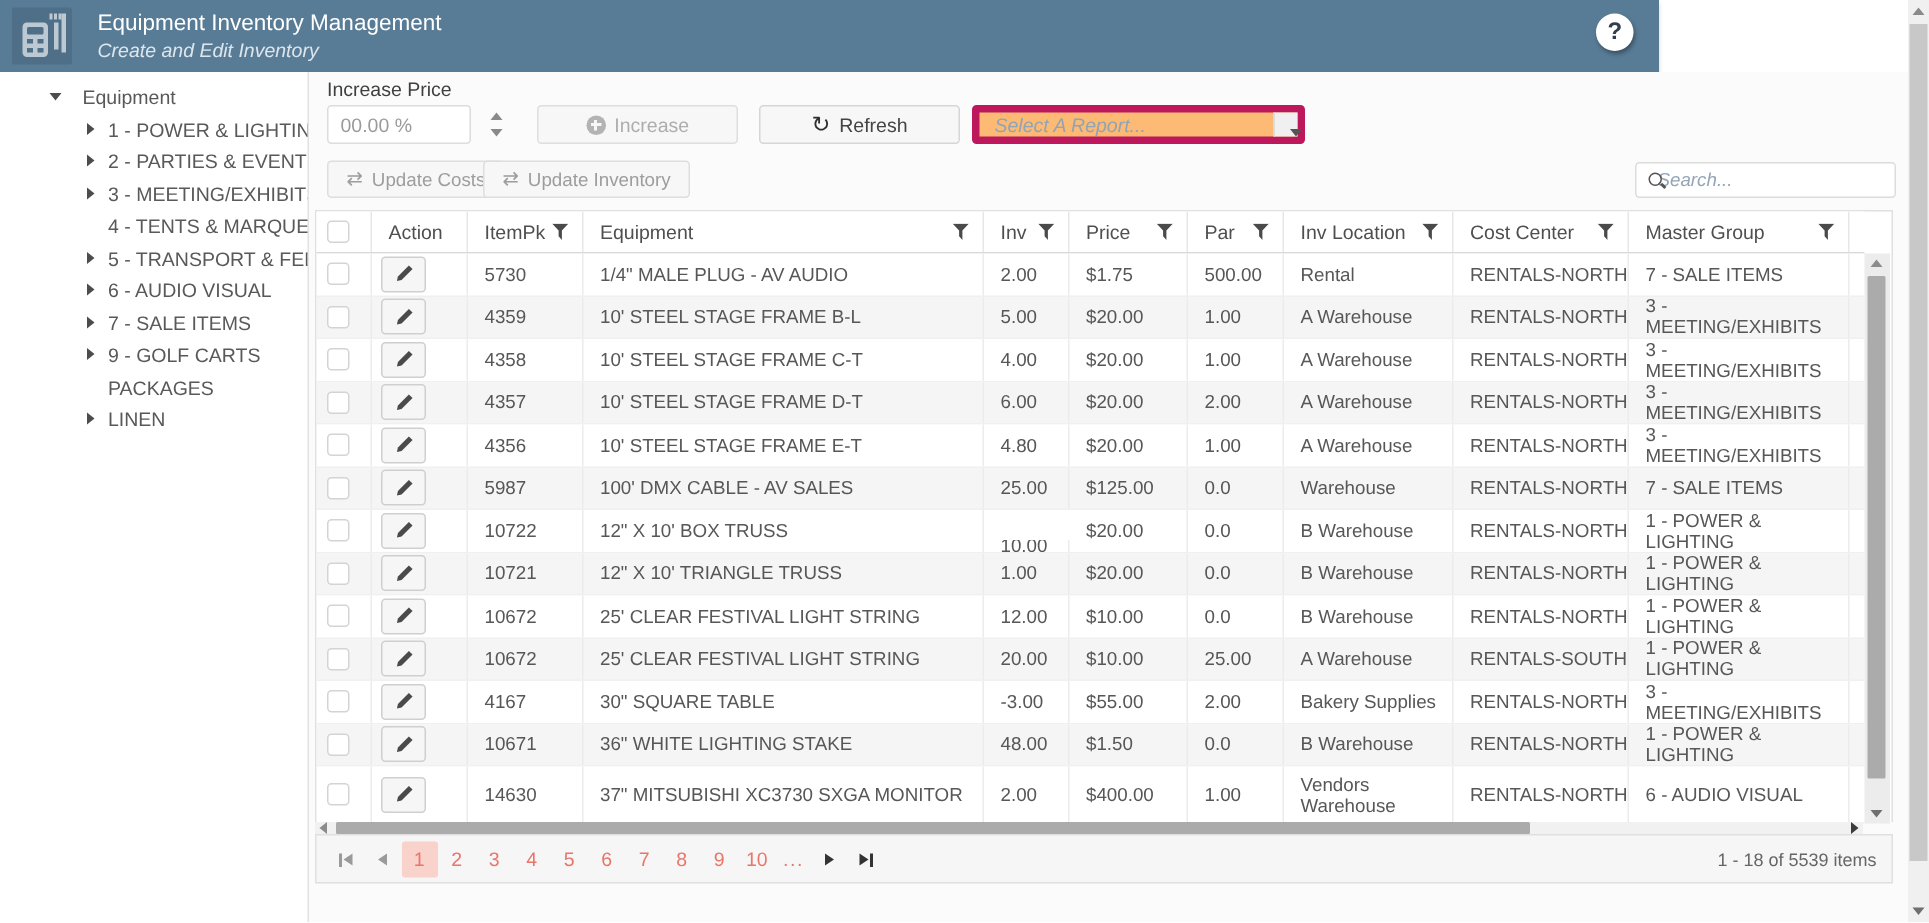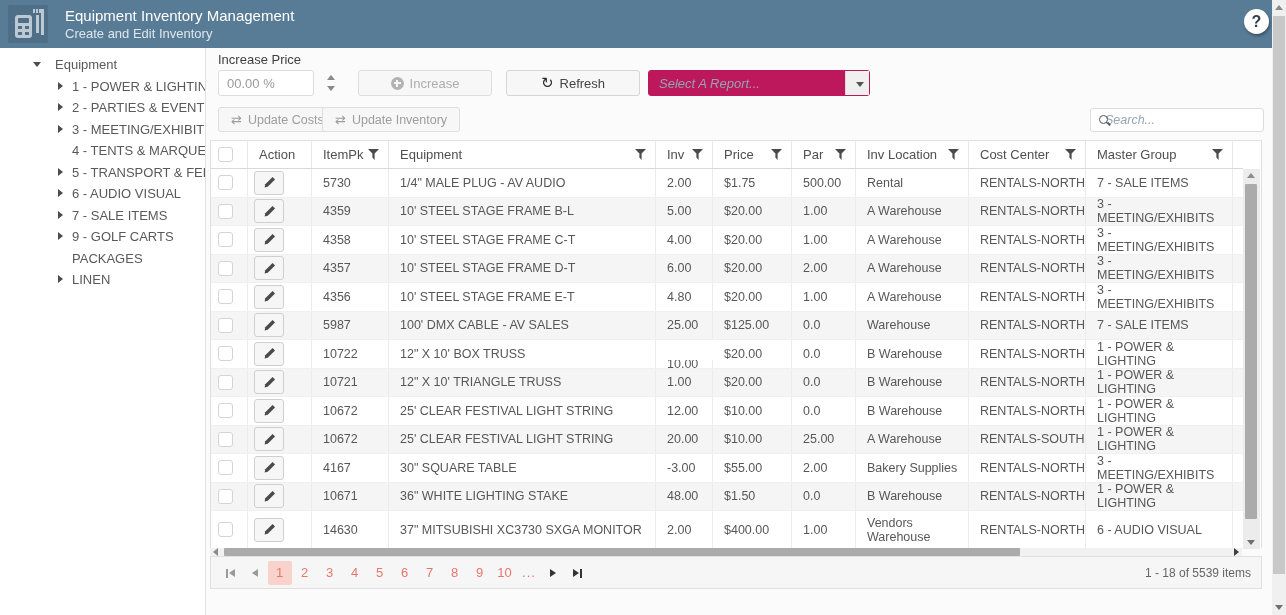--- a/index.html
+++ b/index.html
@@ -1,40 +1,40 @@
 <!DOCTYPE html>
 <html style="--header-bg: #587c96; --header-icon-bg: #4e6f87; --accent: #e9766b; --accent-bg: #f8d2cb;"><head>
 <meta charset="utf-8">
 <style>
   * { margin:0; padding:0; box-sizing:border-box; }
   html,body { background:#fff; }
   body { font-family:"Liberation Sans","DejaVu Sans",sans-serif; }
   .page { position:relative; width:1286px; height:615px; overflow:hidden; background:#fff; }
 
   
-  .hdr { position:absolute; left:0; top:0; width:1286px; height:48px;
+  .hdr { position:absolute; left:0; top:0; width:1106px; height:48px;
          background:var(--header-bg); box-shadow:0 2px 3px rgba(0,0,0,.18); }
   .app-icon { position:absolute; left:8px; top:5px; width:40px; height:38px;
               background:var(--header-icon-bg); border-radius:2px; }
   .dev { position:absolute; left:7px; top:10px; width:17px; height:23px;
          background:#bcc9d3; border-radius:3px; }
   .dev-screen { position:absolute; left:3px; top:3px; width:11px; height:5px;
                 background:var(--header-icon-bg); border-radius:1px; }
   .dev-keys { position:absolute; left:3px; top:11px; width:4px; height:3px; background:var(--header-icon-bg);
               box-shadow:7px 0 var(--header-icon-bg), 0 6px var(--header-icon-bg), 7px 6px var(--header-icon-bg); }
   .bars { position:absolute; left:25px; top:4px; width:12px; height:28px; }
   .bars i { position:absolute; background:#bcc9d3; }
   .b1 { left:0; top:0; width:2px; height:4px; }
   .b2 { left:3px; top:0; width:2px; height:4px; }
   .b3 { left:6px; top:0; width:2px; height:4px; }
   .b4 { left:3px; top:6px; width:3px; height:18px; }
   .b5 { left:8px; top:0; width:3px; height:26px; }
   .titles { position:absolute; left:65px; top:6px; }
   .title { font-size:15px; color:#ffffff; line-height:19px; }
-  .subtitle { font-size:13px; color:#dde6ec; line-height:18px; }
+  .subtitle { font-size:13px; color:#dde6ec; line-height:18px;font-style:italic; }
   .help { position:absolute; right:17px; top:9px; width:25px; height:25px; border-radius:50%;
           background:#fff; color:#2e3e4e; font-size:16px; font-weight:bold; text-align:center;
           line-height:25px; box-shadow:1px 2px 3px rgba(0,0,0,.35); cursor:pointer; }
 
   
   .sidebar { position:absolute; left:0; top:48px; width:206px; bottom:0; background:#fff;
              border-right:1px solid #e2e2e2; overflow:hidden; padding-top:6px; }
   .tree-item { position:relative; height:21.5px; line-height:21.5px; font-size:13px; color:#595959;
                white-space:nowrap; overflow:hidden; cursor:pointer; }
   .tree-item .lbl0 { position:absolute; left:55px; }
@@ -60,22 +60,22 @@
   .btn { display:flex; align-items:center; justify-content:center; gap:6px; background:#f7f7f7;
          border:1px solid #dedede; border-radius:3px; font-size:13px; color:#444; cursor:pointer;
          font-family:inherit; }
   .btn-increase { position:absolute; left:152px; top:22px; width:134px; height:26px; color:#adadad; }
   .plus-ic { position:relative; width:13px; height:13px; border-radius:50%; background:#b3b3b3; }
   .plus-ic::before { content:""; position:absolute; left:3px; top:5.5px; width:7px; height:2px; background:#f7f7f7; }
   .plus-ic::after  { content:""; position:absolute; left:5.5px; top:3px; width:2px; height:7px; background:#f7f7f7; }
   .btn-refresh { position:absolute; left:300px; top:22px; width:134px; height:26px; border-color:#d6d6d6; }
   .refresh-ic { font-size:15px; color:#2f2f2f; line-height:13px; font-family:"DejaVu Sans",sans-serif; }
 
-  .combo { position:absolute; left:442px; top:22px; width:222px; height:26px; border:1px solid #be185d;
-           border-radius:3px; background:#be185d; display:flex; }
+  .combo { position:absolute; left:442px; top:22px; width:222px; height:26px; border:5px solid #be185d;
+           border-radius:3px; background:#fdba74; display:flex; }
   .combo input { flex:1; border:none; outline:none; background:transparent; padding:0 10px; font-size:13px;
                  font-family:inherit; }
   .combo input::placeholder { font-style:italic; color:#90a4b6; opacity:1; }
   .combo-btn { width:29px; background:#f0f0f0; border-left:1px solid #dcdcdc; position:relative; cursor:pointer; }
   .combo-btn i { position:absolute; left:10px; top:11px; width:0; height:0;
                  border-left:4px solid transparent; border-right:4px solid transparent; border-top:5px solid #555; }
 
   .btn-upd1 { position:absolute; left:12px; top:59px; height:25px; padding:0 12px; color:#9d9d9d; font-size:12.5px; }
   .btn-upd2 { position:absolute; left:116px; top:59px; height:25px; padding:0 12px; color:#9d9d9d; font-size:12.5px; }
   .sync-ic { color:#9d9d9d; font-size:13px; font-family:"DejaVu Sans",sans-serif; }

